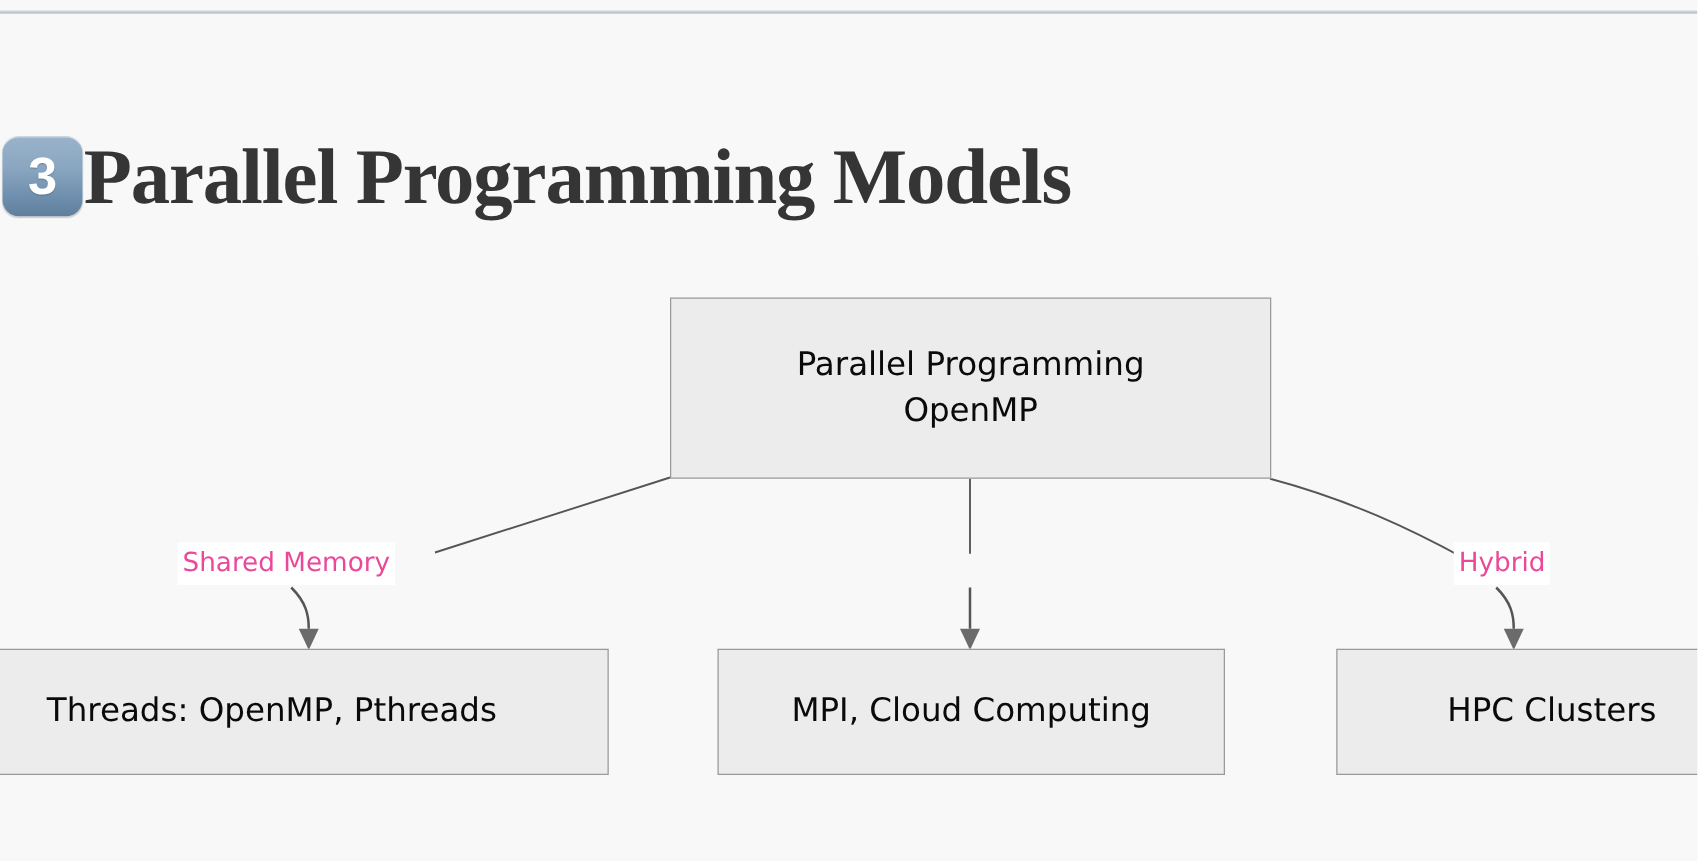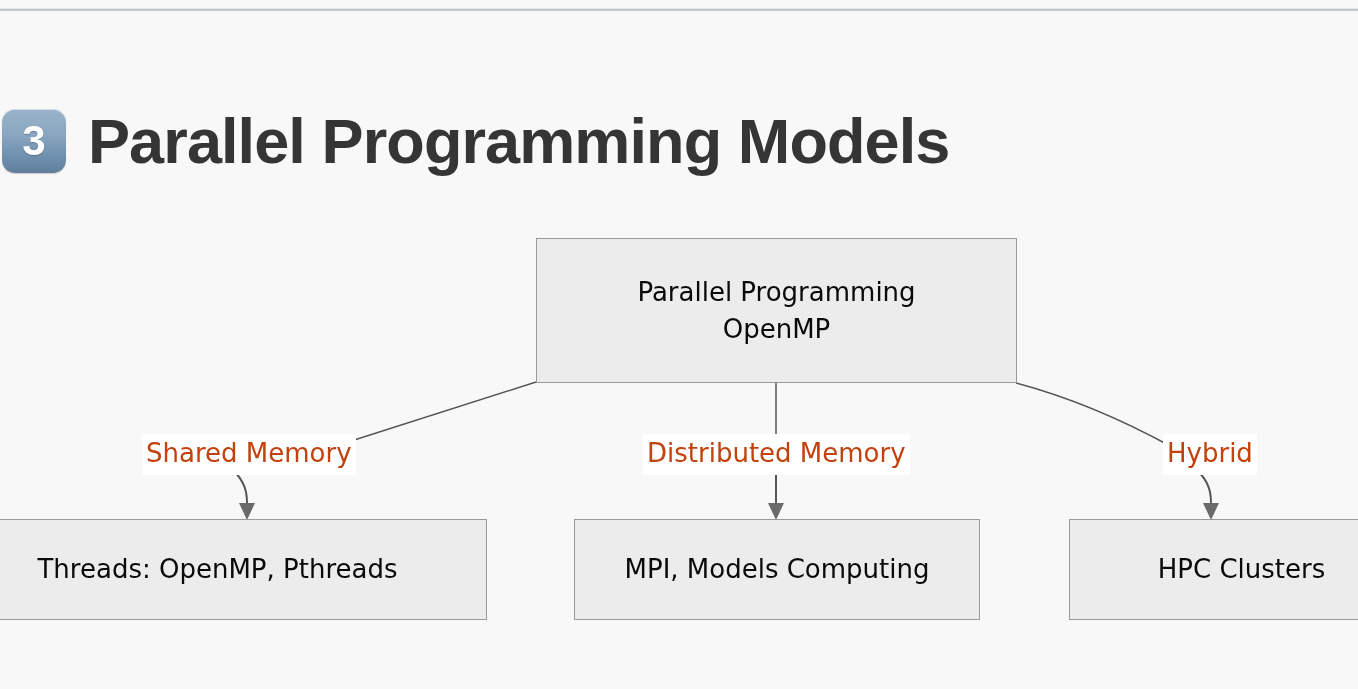--- a/index.html
+++ b/index.html
@@ -55,22 +55,22 @@
   }
   .badge-num {
     color: #ffffff;
     font-size: 42px;
     font-weight: 700;
     line-height: 1;
     font-family: "Liberation Sans", sans-serif;
     text-shadow: 0 1px 1px rgba(60,80,100,0.45);
   }
   .page-title {
-    margin-left: 22px;
-    font-family: Liberation Sans, sans-serif;
+    margin-left: 1px;
+    font-family: Liberation Serif, serif;
     font-size: 63px;
     font-weight: bold;
     color: #353535;
     letter-spacing: -0.9px;
     white-space: nowrap;
     line-height: 1;
   }
 
   
   .diagram {
@@ -121,23 +121,23 @@
   }
   .node-right {
     left: 1069px;
     top: 519px;
     width: 345px;
     height: 101px;
   }
   .edge-label {
     position: absolute;
     background: #ffffff;
-    color: #c2410c;
+    color: #ec4899;
     font-family: "DejaVu Sans", "Liberation Sans", sans-serif;
-    font-size: 26px;
+    font-size: 21px;
     line-height: 1.3;
     padding: 3px 4px 4px 4px;
     white-space: nowrap;
   }
   .label-shared   { left: 142px; top: 434px; }
   .label-dist     { left: 643px; top: 434px; }
   .label-hybrid   { left: 1163px; top: 434px; text-align: right; }
 </style>
 </head>
 <body>
@@ -180,21 +180,20 @@
     </svg>
 
     <div class="node node-root">
       <div>
         <div>Parallel Programming</div>
         <div>OpenMP</div>
       </div>
     </div>
 
     <div class="edge-label label-shared">Shared Memory</div>
-    <div class="edge-label label-dist">Distributed Memory</div>
     <div class="edge-label label-hybrid">Hybrid</div>
 
     <div class="node node-left">Threads: OpenMP, Pthreads</div>
-    <div class="node node-mid">MPI, Models Computing</div>
+    <div class="node node-mid">MPI, Cloud Computing</div>
     <div class="node node-right">HPC Clusters</div>
 
   </div>
 </div>
 
 </body></html>

